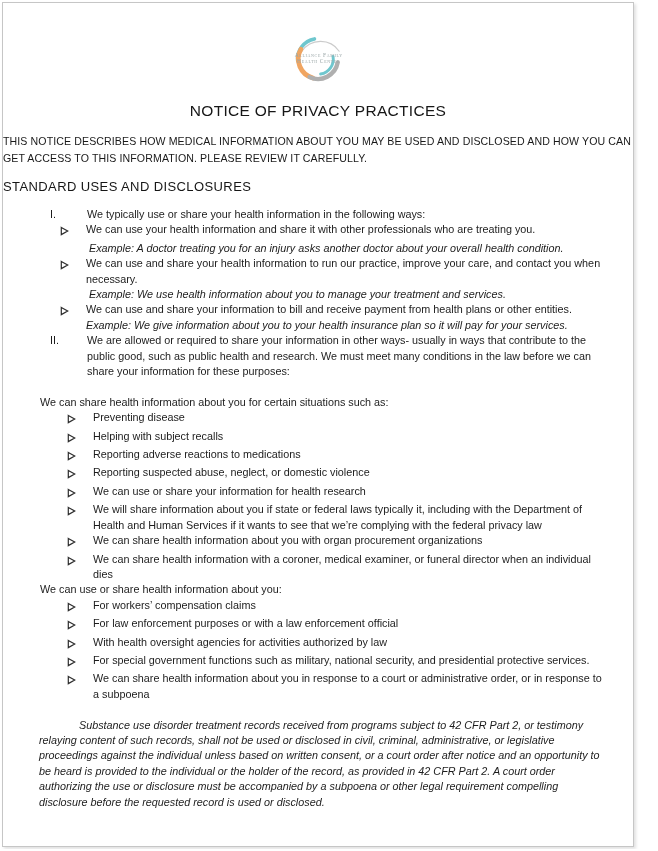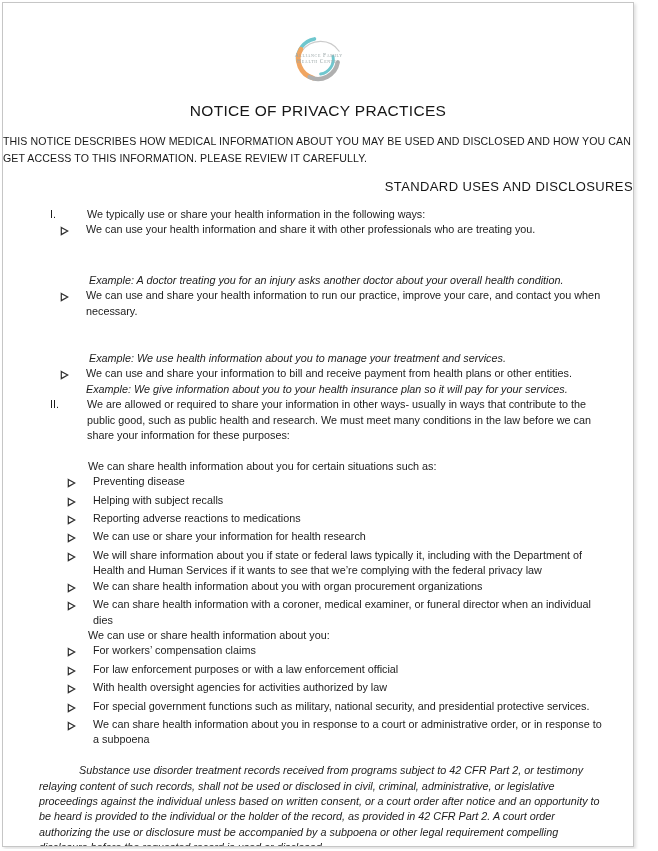--- a/index.html
+++ b/index.html
@@ -32,42 +32,42 @@
   .doc-intro {
     margin-top:13px;
     text-align:left;
     font-size:10.6px;
     line-height:17px;
     letter-spacing:0.1px;
     color:#191919;
   }
   .doc-heading {
     margin-top:12px;
-    text-align:right;
+    text-align:left;
     font-size:13px;
     letter-spacing:0.4px;
     color:#161616;
   }
   .doc-body {
     margin-top:13px;
     padding:0 28px 0 36px;
     font-size:10.8px;
     line-height:15.4px;
     color:#1c1c1c;
   }
   .block { position:relative; }
   .roman { display:flex; }
   .roman .marker { flex:0 0 48px; padding-left:11px; box-sizing:border-box; }
   .roman .txt { flex:1; }
   .bullet1 { display:flex; padding-left:21px; }
   .bullet2 { display:flex; padding-left:28px; }
   .glyph { flex:0 0 26px; padding-top:3px; box-sizing:border-box; }
   .bullet1 .txt, .bullet2 .txt { flex:1; }
-  .example1 { padding-left:50px; font-style:italic;margin-top:32px; }
-  .plain { padding-left:1px;margin-left:48px; }
+  .example1 { padding-left:50px; font-style:italic; }
+  .plain { padding-left:1px; }
   .italic_para { font-style:italic; text-indent:40px; padding-right:2px; }
   .spacer { height:15.4px; }
   .it { font-style:italic; }
 </style>
 </head>
 <body>
 
 <div class="page">
 
   <div class="logo-wrap">
@@ -142,20 +142,26 @@
       <div class="block bullet2">
         <span class="glyph"><svg width="9" height="10" viewBox="0 0 9 10">
             <path d="M1.3 1.4 L7.7 5 L1.3 8.6 Z" fill="#ffffff" stroke="#2e2e2e" stroke-width="1.2" stroke-linejoin="miter"></path>
           </svg></span>
         <span class="txt"><span>Reporting adverse reactions to medications</span></span>
       </div>
       <div class="block bullet2">
         <span class="glyph"><svg width="9" height="10" viewBox="0 0 9 10">
             <path d="M1.3 1.4 L7.7 5 L1.3 8.6 Z" fill="#ffffff" stroke="#2e2e2e" stroke-width="1.2" stroke-linejoin="miter"></path>
           </svg></span>
+        <span class="txt"><span>Reporting suspected abuse, neglect, or domestic violence</span></span>
+      </div>
+      <div class="block bullet2">
+        <span class="glyph"><svg width="9" height="10" viewBox="0 0 9 10">
+            <path d="M1.3 1.4 L7.7 5 L1.3 8.6 Z" fill="#ffffff" stroke="#2e2e2e" stroke-width="1.2" stroke-linejoin="miter"></path>
+          </svg></span>
         <span class="txt"><span>We can use or share your information for health research</span></span>
       </div>
       <div class="block bullet2">
         <span class="glyph"><svg width="9" height="10" viewBox="0 0 9 10">
             <path d="M1.3 1.4 L7.7 5 L1.3 8.6 Z" fill="#ffffff" stroke="#2e2e2e" stroke-width="1.2" stroke-linejoin="miter"></path>
           </svg></span>
         <span class="txt"><span>We will share information about you if state or federal laws typically it, including with the Department of Health and Human Services if it wants to see that we’re complying with the federal privacy law</span></span>
       </div>
       <div class="block bullet2">
         <span class="glyph"><svg width="9" height="10" viewBox="0 0 9 10">

